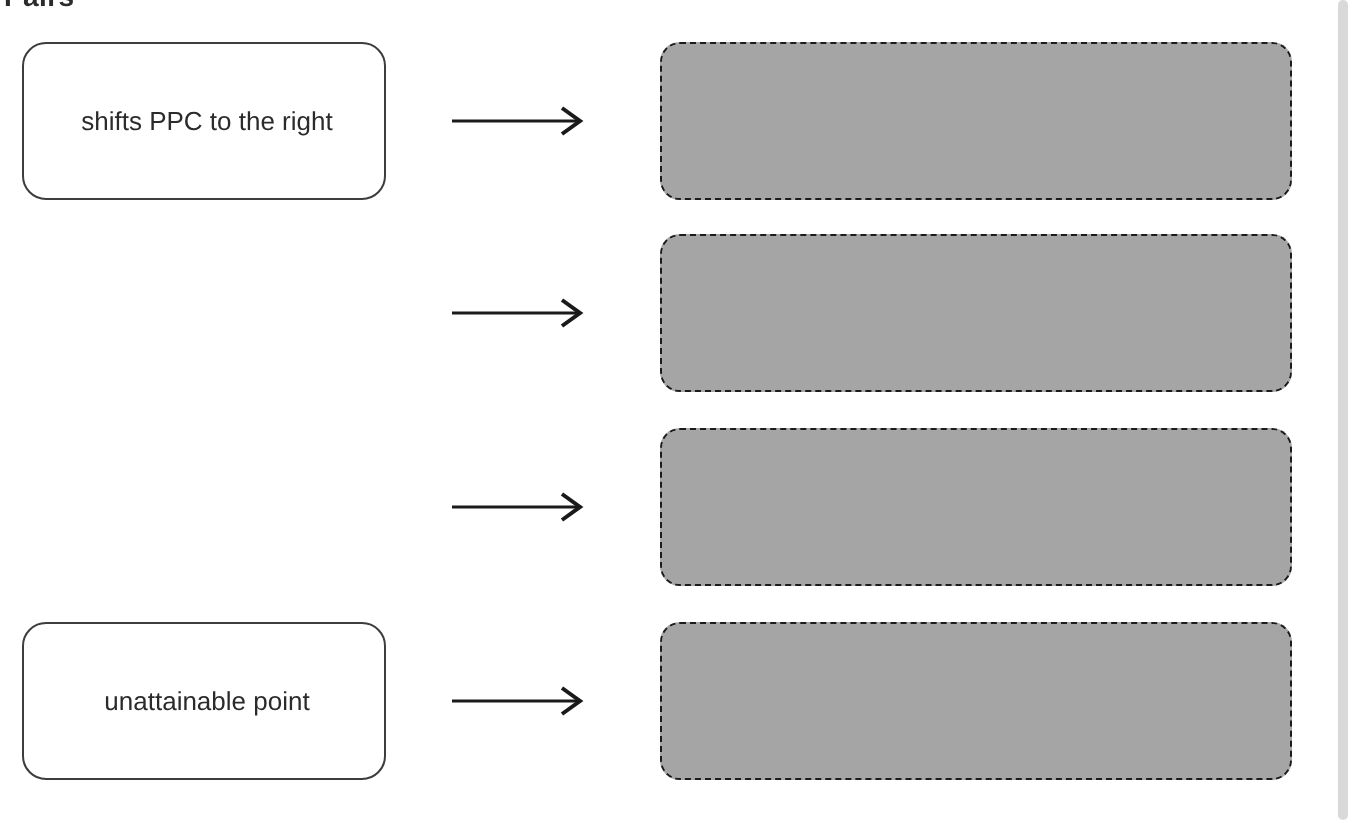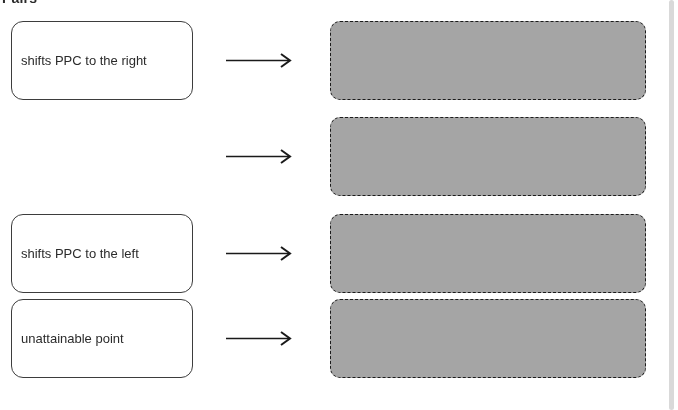--- a/index.html
+++ b/index.html
@@ -29,35 +29,36 @@
   }
   .pair-row {
     position: absolute;
     left: 0;
     width: 678px;
     height: 79px;
   }
   .pair-row.r0 { top: 21px; }
   .pair-row.r1 { top: 117px; }
   .pair-row.r2 { top: 214px; }
-  .pair-row.r3 { top: 299px; }
+  .pair-row.r3 { top: 311px; }
   .prompt-card {
     position: absolute;
     left: 11px;
     top: 0;
     width: 182px;
     height: 79px;
     box-sizing: border-box;
     background: #ffffff;
     border: 1px solid var(--card-border, #3d3d3d);
     border-radius: 12px;
     display: flex;
     align-items: center;
     padding-left: 9px;
     padding-right: 6px;
+    justify-content: center;
   }
   .prompt-label {
     font-size: 13px;
     line-height: 16px;
     color: var(--card-text, #2b2b2b);
   }
   .arrow {
     position: absolute;
     left: 226px;
     top: 31px;
@@ -105,23 +106,20 @@
 
   <div class="pair-row r1">
     <svg class="arrow" viewBox="0 0 72 17">
       <line x1="0" y1="8.5" x2="63" y2="8.5" stroke="#1a1a1a" stroke-width="1.6"></line>
       <polyline points="55,2 64,8.5 55,15" fill="none" stroke="#1a1a1a" stroke-width="2"></polyline>
     </svg>
     <div class="dropzone"></div>
   </div>
 
   <div class="pair-row r2">
-    <div class="prompt-card">
-      <span class="prompt-label">shifts PPC to the left</span>
-    </div>
     <svg class="arrow" viewBox="0 0 72 17">
       <line x1="0" y1="8.5" x2="63" y2="8.5" stroke="#1a1a1a" stroke-width="1.6"></line>
       <polyline points="55,2 64,8.5 55,15" fill="none" stroke="#1a1a1a" stroke-width="2"></polyline>
     </svg>
     <div class="dropzone"></div>
   </div>
 
   <div class="pair-row r3">
     <div class="prompt-card">
       <span class="prompt-label">unattainable point</span>

